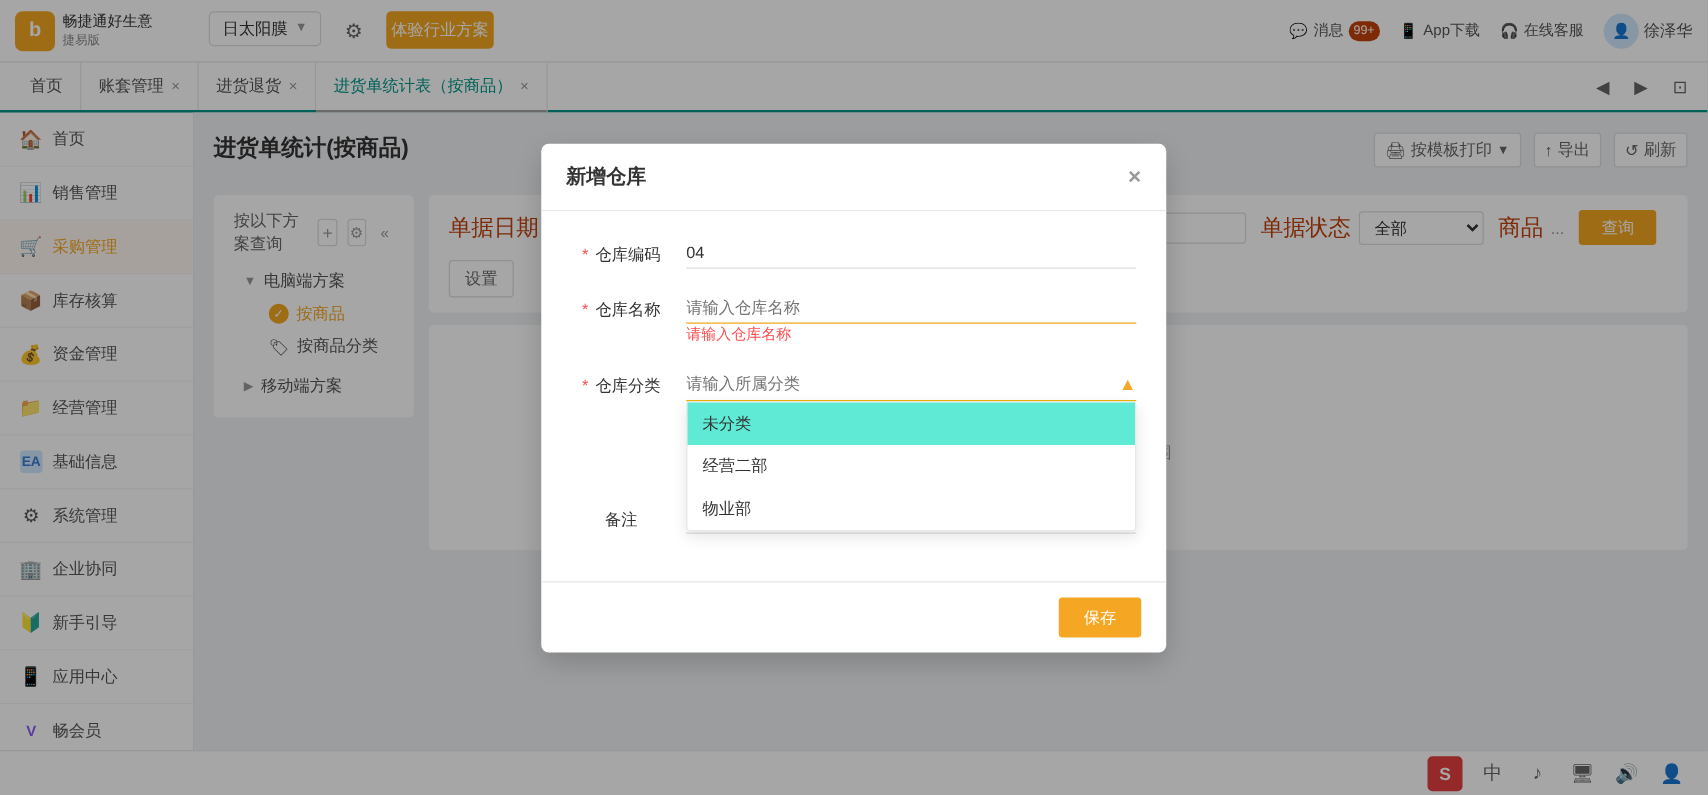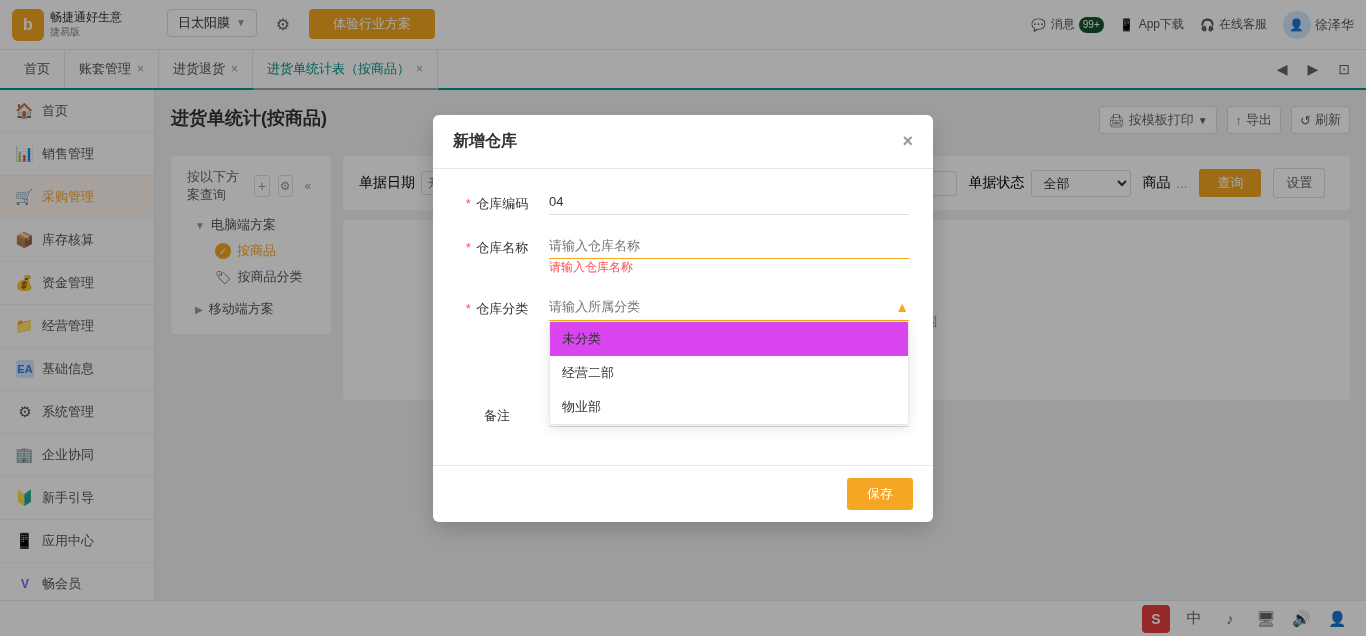--- a/index.html
+++ b/index.html
@@ -50,34 +50,34 @@
     .gear-btn {
       width: 32px; height: 32px;
       display: flex; align-items: center; justify-content: center;
       cursor: pointer; color: #666; font-size: 16px;
     }
     .trial-btn {
       background: #f5a623;
       color: white;
       border: none;
       border-radius: 4px;
-      padding: 6px 24px;
+      padding: 6px 4px;
       cursor: pointer;
       font-size: 13px;
     }
     .top-right {
       display: flex; align-items: center; gap: 16px;
       margin-left: auto;
     }
     .top-right-item {
       display: flex; align-items: center; gap: 4px;
       cursor: pointer; color: #555; font-size: 12px;
     }
     .badge {
-      background: #14532d;
+      background: #c2410c;
       color: white;
       border-radius: 8px;
       font-size: 10px;
       padding: 0 4px;
       line-height: 16px;
     }
     .avatar-area {
       display: flex; align-items: center; gap: 4px;
       cursor: pointer; color: #555; font-size: 13px;
     }
@@ -266,21 +266,21 @@
       padding: 12px 16px;
       margin-bottom: 10px;
     }
     .query-row {
       display: flex; align-items: center; gap: 12px;
       flex-wrap: wrap;
     }
     .query-field {
       display: flex; align-items: center; gap: 6px;
     }
-    .query-label { color: #000000; font-size: 14px; }
+    .query-label { color: #c2410c; font-size: 18px; }
     .query-input {
       border: 1px solid #ddd;
       border-radius: 3px;
       padding: 4px 8px;
       font-size: 13px;
       color: #333;
       width: 140px;
     }
     .query-select {
       border: 1px solid #ddd;
@@ -443,21 +443,21 @@
       box-shadow: 0 4px 12px rgba(0,0,0,0.1);
       z-index: 200;
       margin-top: 0;
     }
     .dropdown-item {
       padding: 8px 12px;
       font-size: 13px;
       color: #333;
       cursor: pointer;
     }
-    .dropdown-item.selected { background: #d946ef; }
+    .dropdown-item.selected { background: #5eead4; }
 
     .modal-footer {
       padding: 12px 20px;
       display: flex;
       justify-content: flex-end;
       gap: 10px;
       border-top: 1px solid #e8e8e8;
     }
     .btn-save {
       background: #f5a623;

